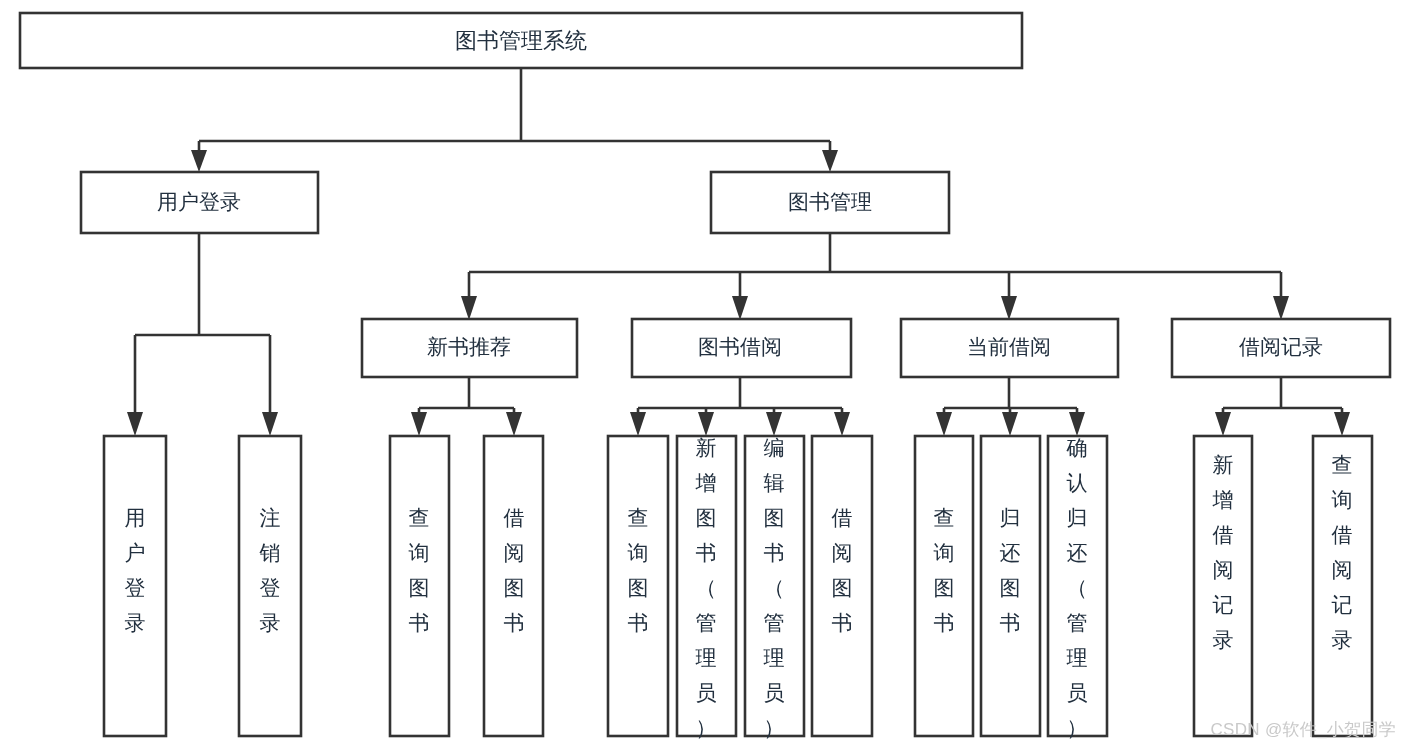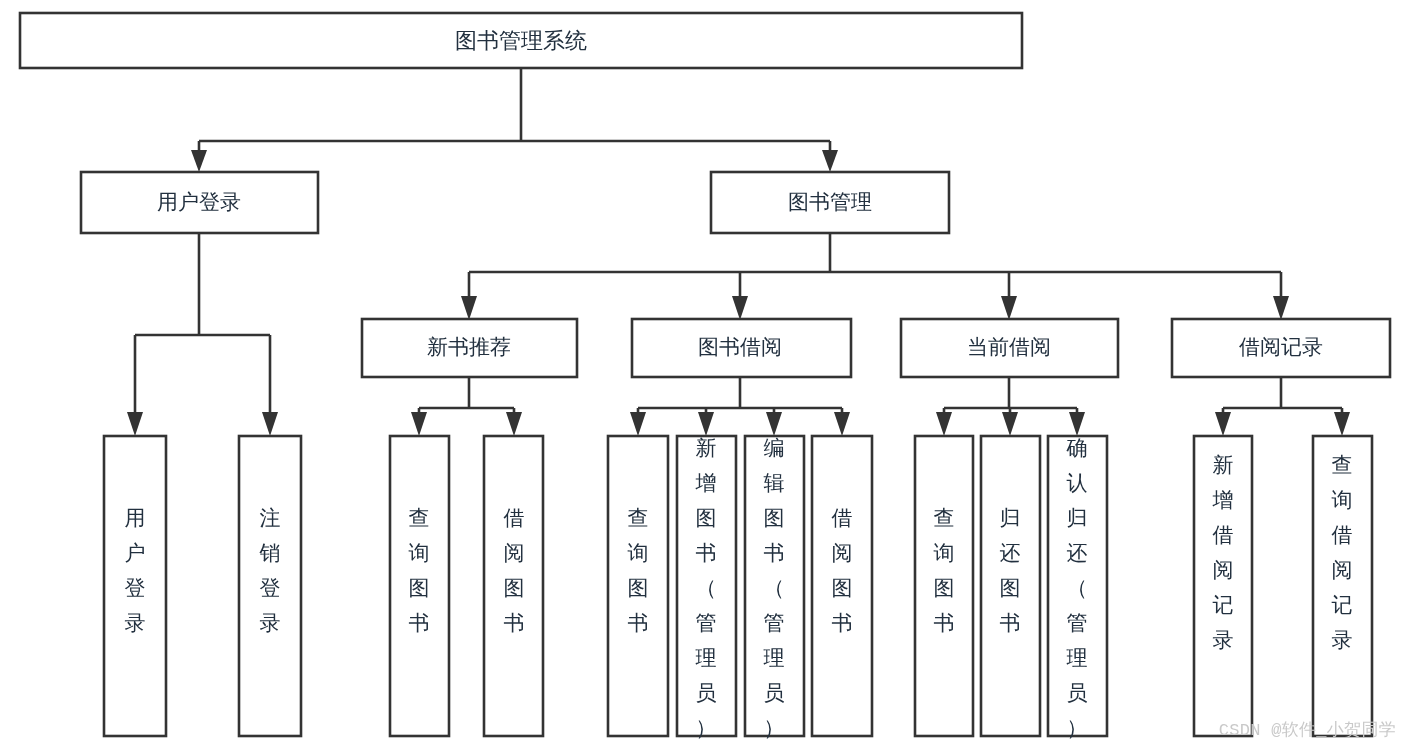--- a/index.html
+++ b/index.html
@@ -53,21 +53,21 @@
     fill: none;
   }
   .arrow-head {
     fill: #333333;
     stroke: none;
   }
   .watermark {
     position: absolute;
     right: 9px;
     bottom: 6px;
-    font-family: Liberation Mono, monospace;
+    font-family: Liberation Sans, sans-serif;
     font-size: 17px;
     color: #c9c9c9;
     white-space: nowrap;
     letter-spacing: 0.3px;
   }
 </style>
 </head>
 <body>
 
 <div id="diagram-root">

